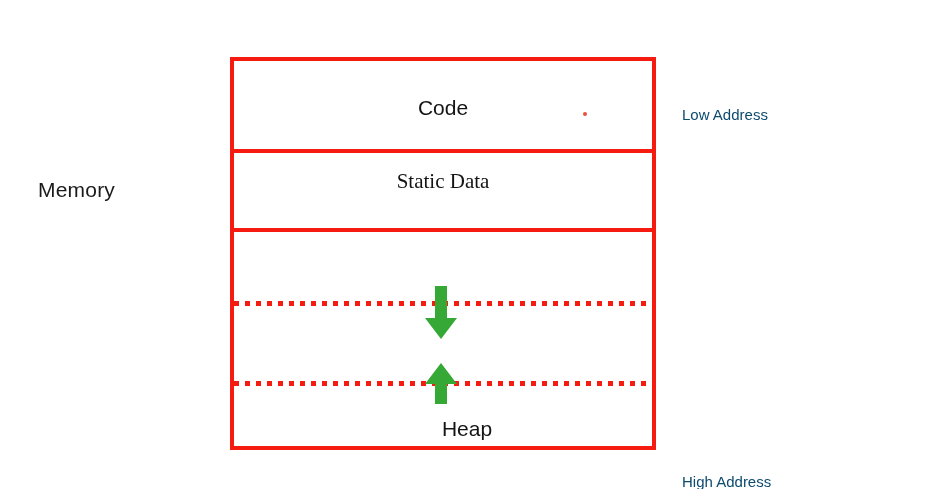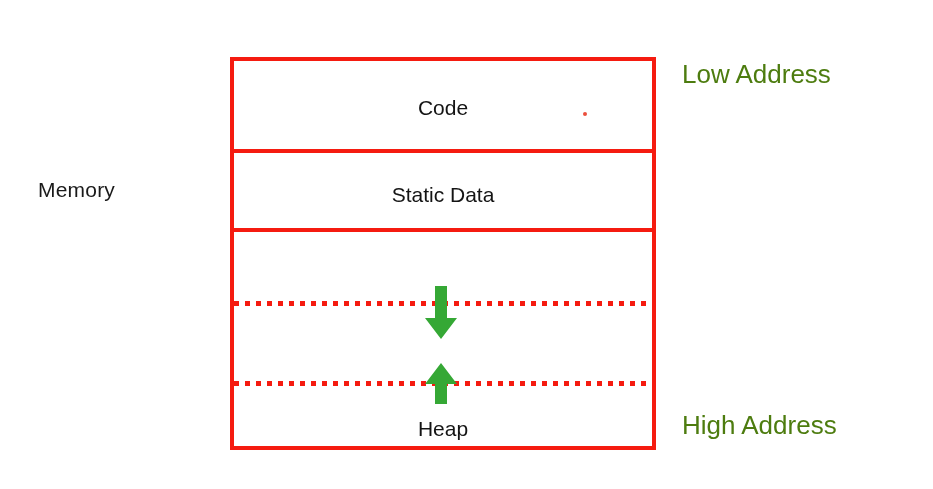--- a/index.html
+++ b/index.html
@@ -59,23 +59,23 @@
   .seg-label {
     position: absolute;
     width: 426px;
     left: 230px;
     text-align: center;
     font-size: 21px;
     color: #141414;
     white-space: nowrap;
   }
   .seg-code       { top: 96px;  }
-  .seg-staticdata { top: 183px; }
+  .seg-staticdata { top: 169px; font-family: Liberation Serif, serif; }
   .seg-stack      { top: 251px; }
-  .seg-heap       { top: 417px; }
+  .seg-heap       { top: 417px; margin-left: 24px; }
 
   
   .dotted-line {
     position: absolute;
     left: 234px;
     width: 418px;
     height: 5px;
     background-image:
       repeating-linear-gradient(to right,
         #f51b10 0px, #f51b10 5px,
@@ -91,26 +91,27 @@
     width: 34px;
   }
   .arrow svg { display: block; }
   .arrow-down { top: 286px; height: 54px; }
   .arrow-up   { top: 363px; height: 42px; }
 
   
   .addr-label {
     position: absolute;
     left: 682px;
-    font-size: 26px;
-    color: #4d7c0f;
+    font-size: 15px;
+    color: #0c4a6e;
     white-space: nowrap;
+    margin-top: 47px;
   }
   .addr-low  { top: 59px;  }
-  .addr-high { top: 410px; }
+  .addr-high { top: 426px; }
 
   
   .speck {
     position: absolute;
     left: 583px;
     top: 112px;
     width: 4px;
     height: 4px;
     border-radius: 50%;
     background: #e8301a;

